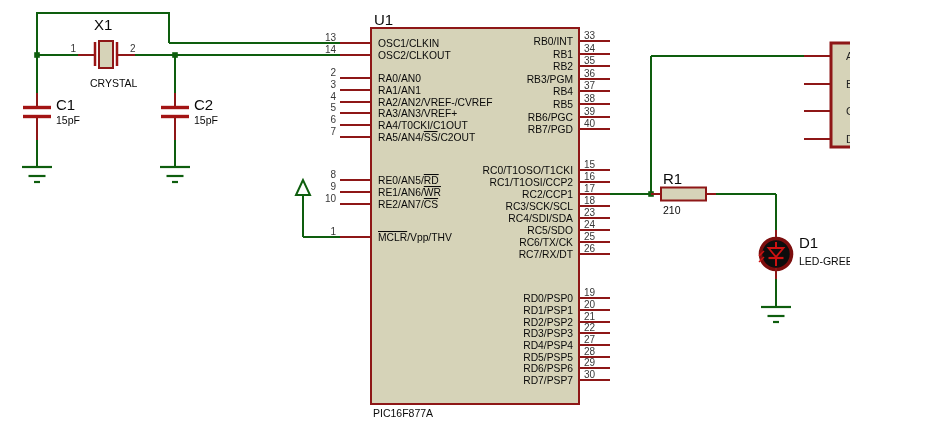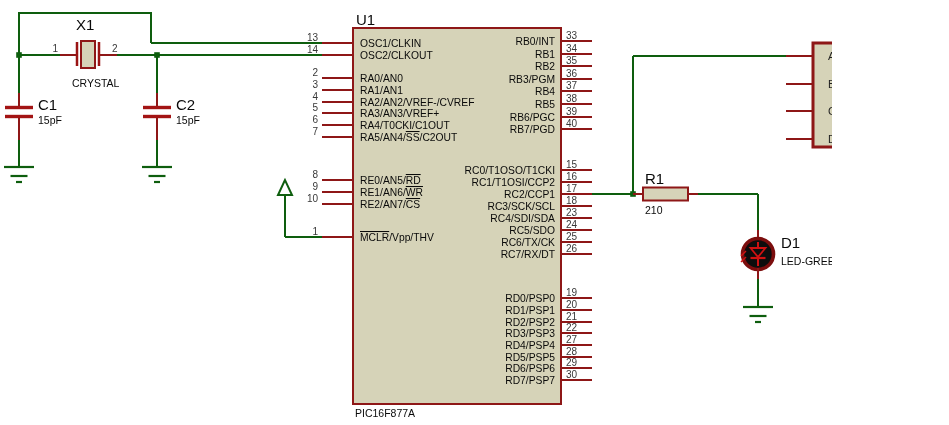--- a/index.html
+++ b/index.html
@@ -1,16 +1,16 @@
 <!DOCTYPE html>
 <html><head>
 <meta charset="utf-8">
 <style>
   html,body{margin:0;padding:0;background:#fff;}
-  .canvas{position:relative;width:832px;height:425px;background:#ffffff;font-family:"Liberation Sans",sans-serif;overflow:hidden;}
+  .canvas{position:relative;width:832px;height:425px;background:#ffffff;font-family:"Liberation Sans",sans-serif;overflow:hidden;padding-left:18px;}
   svg{display:block;}
   svg text{font-family:"Liberation Sans",sans-serif;}
   .wire{stroke:#0e5e0e;stroke-width:2;fill:none;}
   .pinline{stroke:#8e1717;stroke-width:2;fill:none;}
   .comp{stroke:#8e1717;stroke-width:2;fill:#d6d3b8;}
   .plate{stroke:#a31414;stroke-width:3.4;}
   .bar{stroke:#9a1414;stroke-width:2.5;}
   .dot{fill:#0e5e0e;}
   .gnd{stroke:#0e5e0e;stroke-width:2.2;}
   .ref{font-size:15px;fill:#0a0a0a;}

